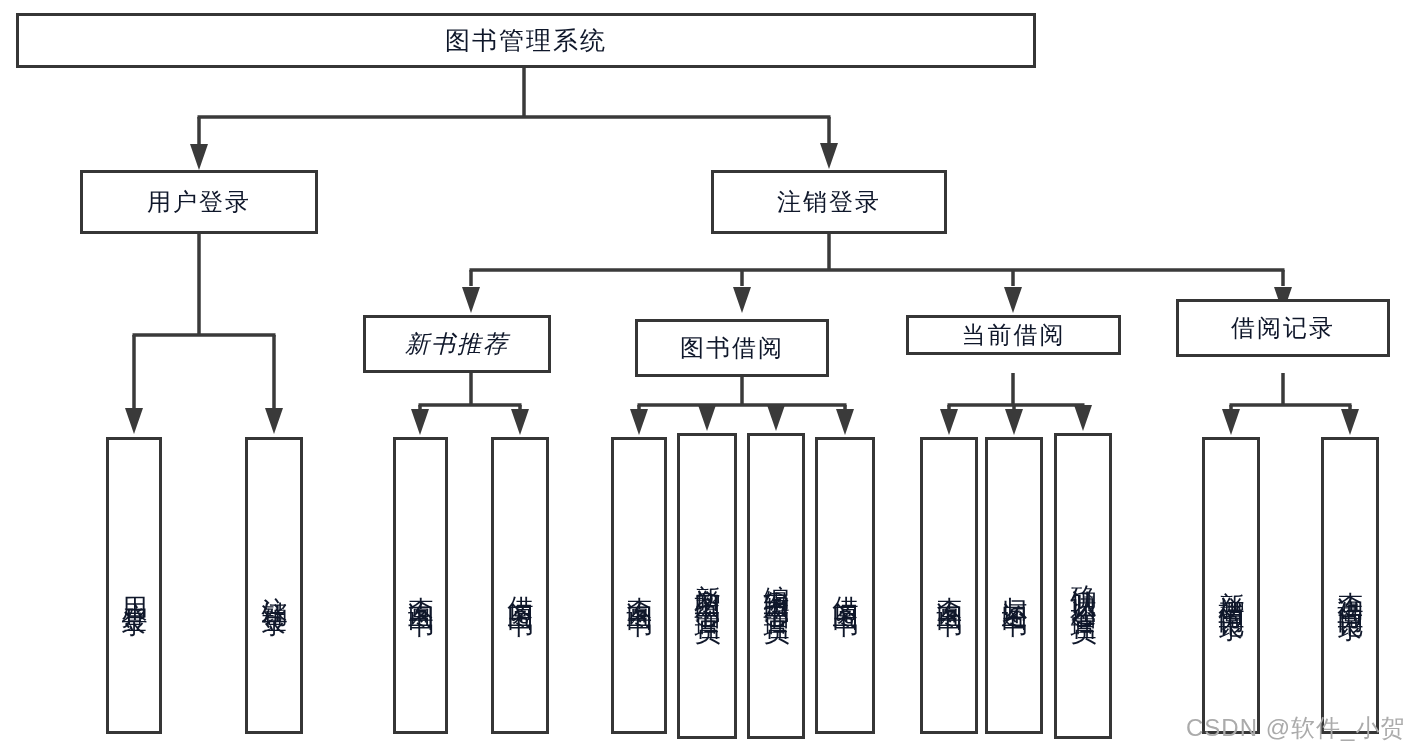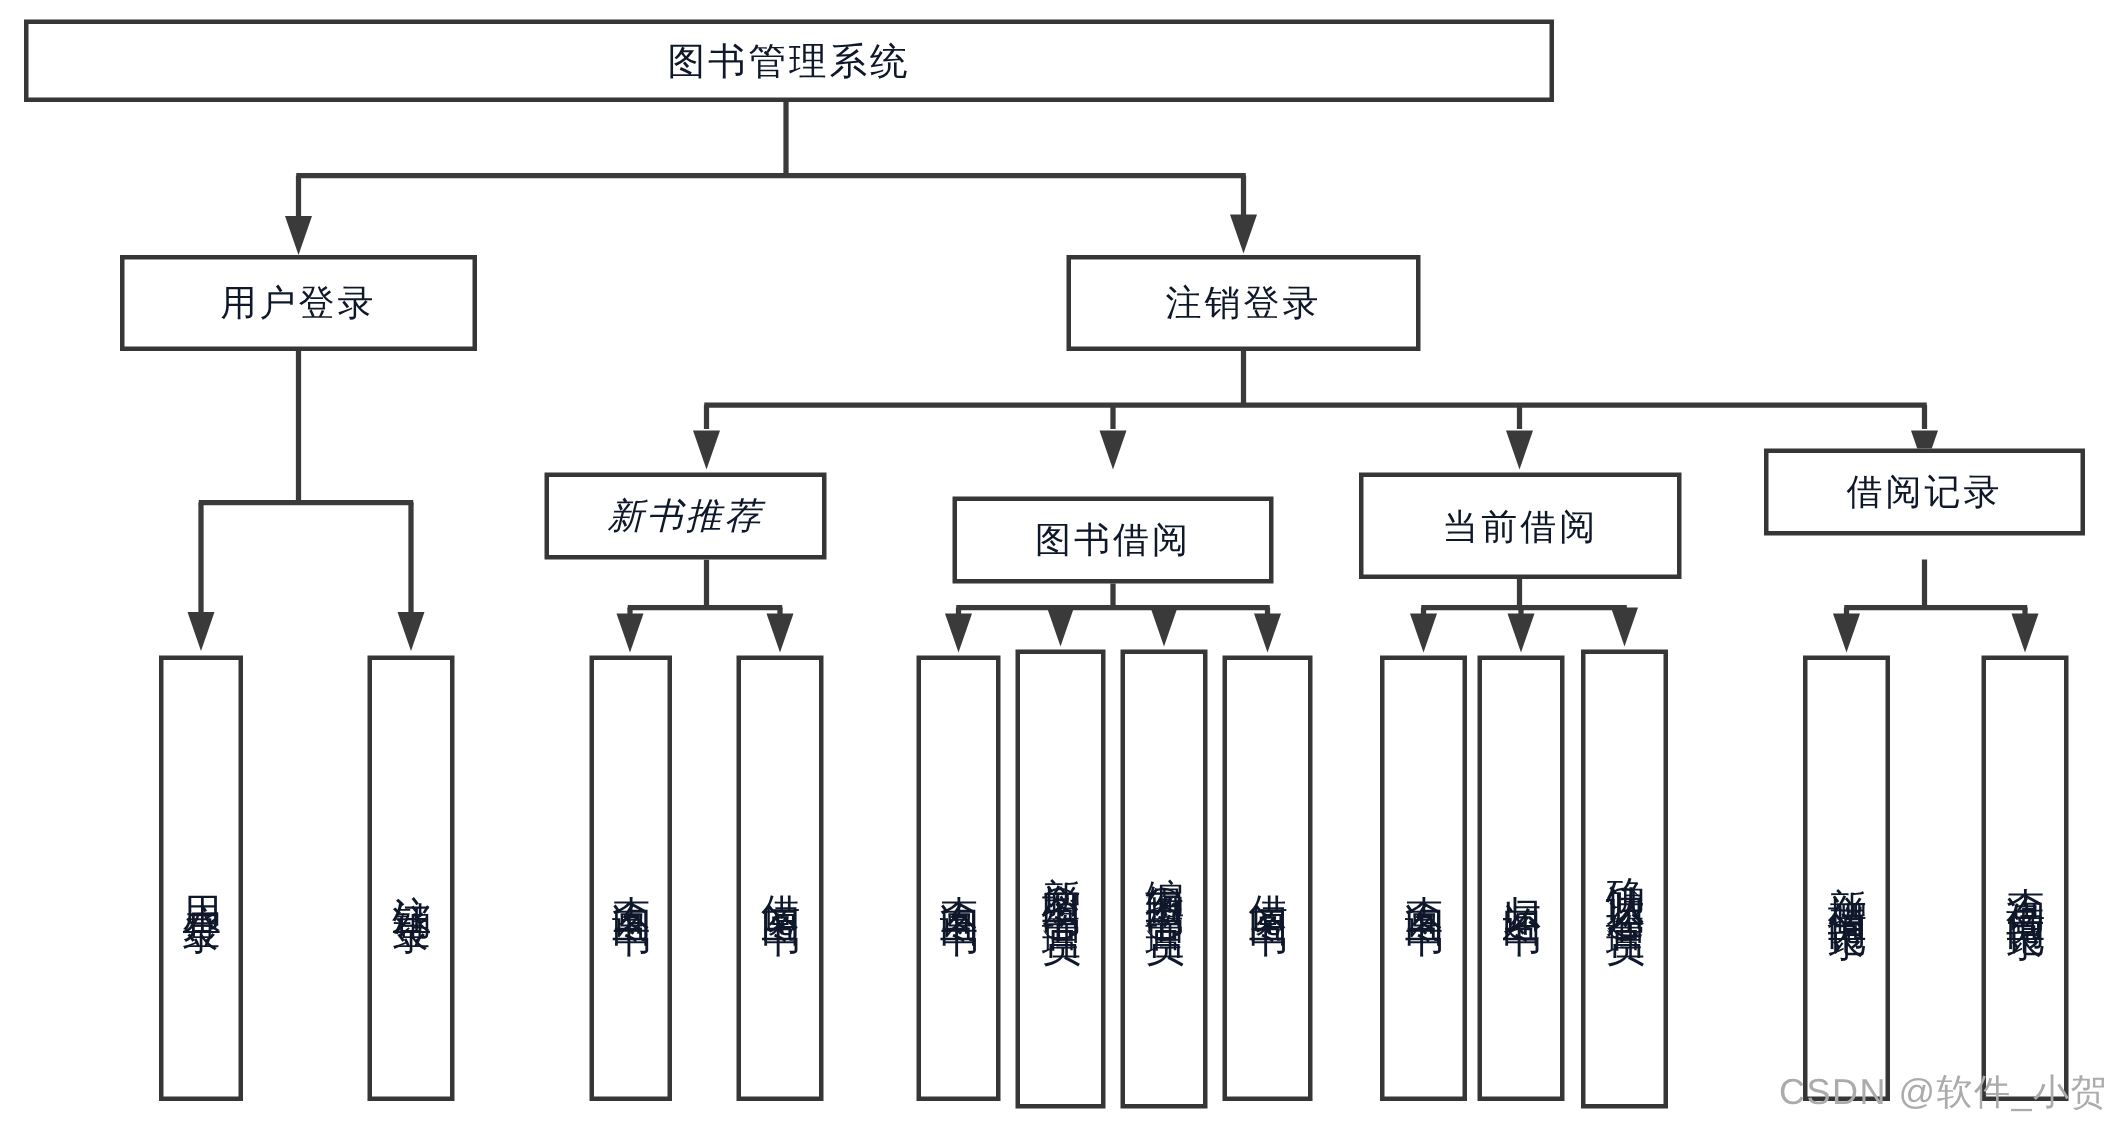--- a/index.html
+++ b/index.html
@@ -118,22 +118,22 @@
       <polygon points="1341,409 1359,409 1350,435"></polygon>
     </g>
   </svg>
 
   <div class="node root-node" style="left:16px; top:13px; width:1020px; height:55px;">图书管理系统</div>
 
   <div class="node h-node" style="left:80px; top:170px; width:238px; height:64px;">用户登录</div>
   <div class="node h-node" style="left:711px; top:170px; width:236px; height:64px;">注销登录</div>
 
   <div class="node h-node" style="left:363px; top:315px; width:188px; height:58px;font-style:italic;">新书推荐</div>
-  <div class="node h-node" style="left:635px; top:331px; width:214px; height:58px;">图书借阅</div>
-  <div class="node h-node" style="left:906px; top:315px; width:215px; height:71px;">当前借阅</div>
+  <div class="node h-node" style="left:635px; top:319px; width:194px; height:58px;">图书借阅</div>
+  <div class="node h-node" style="left:906px; top:315px; width:215px; height:40px;">当前借阅</div>
   <div class="node h-node" style="left:1176px; top:299px; width:214px; height:58px;">借阅记录</div>
 
   <div class="node v-node" style="left:106px; top:437px; width:56px; height:297px;">
     <span class="vtext">用户登录</span>
   </div>
   <div class="node v-node" style="left:245px; top:437px; width:58px; height:297px;">
     <span class="vtext">注销登录</span>
   </div>
 
   <div class="node v-node" style="left:393px; top:437px; width:55px; height:297px;">

